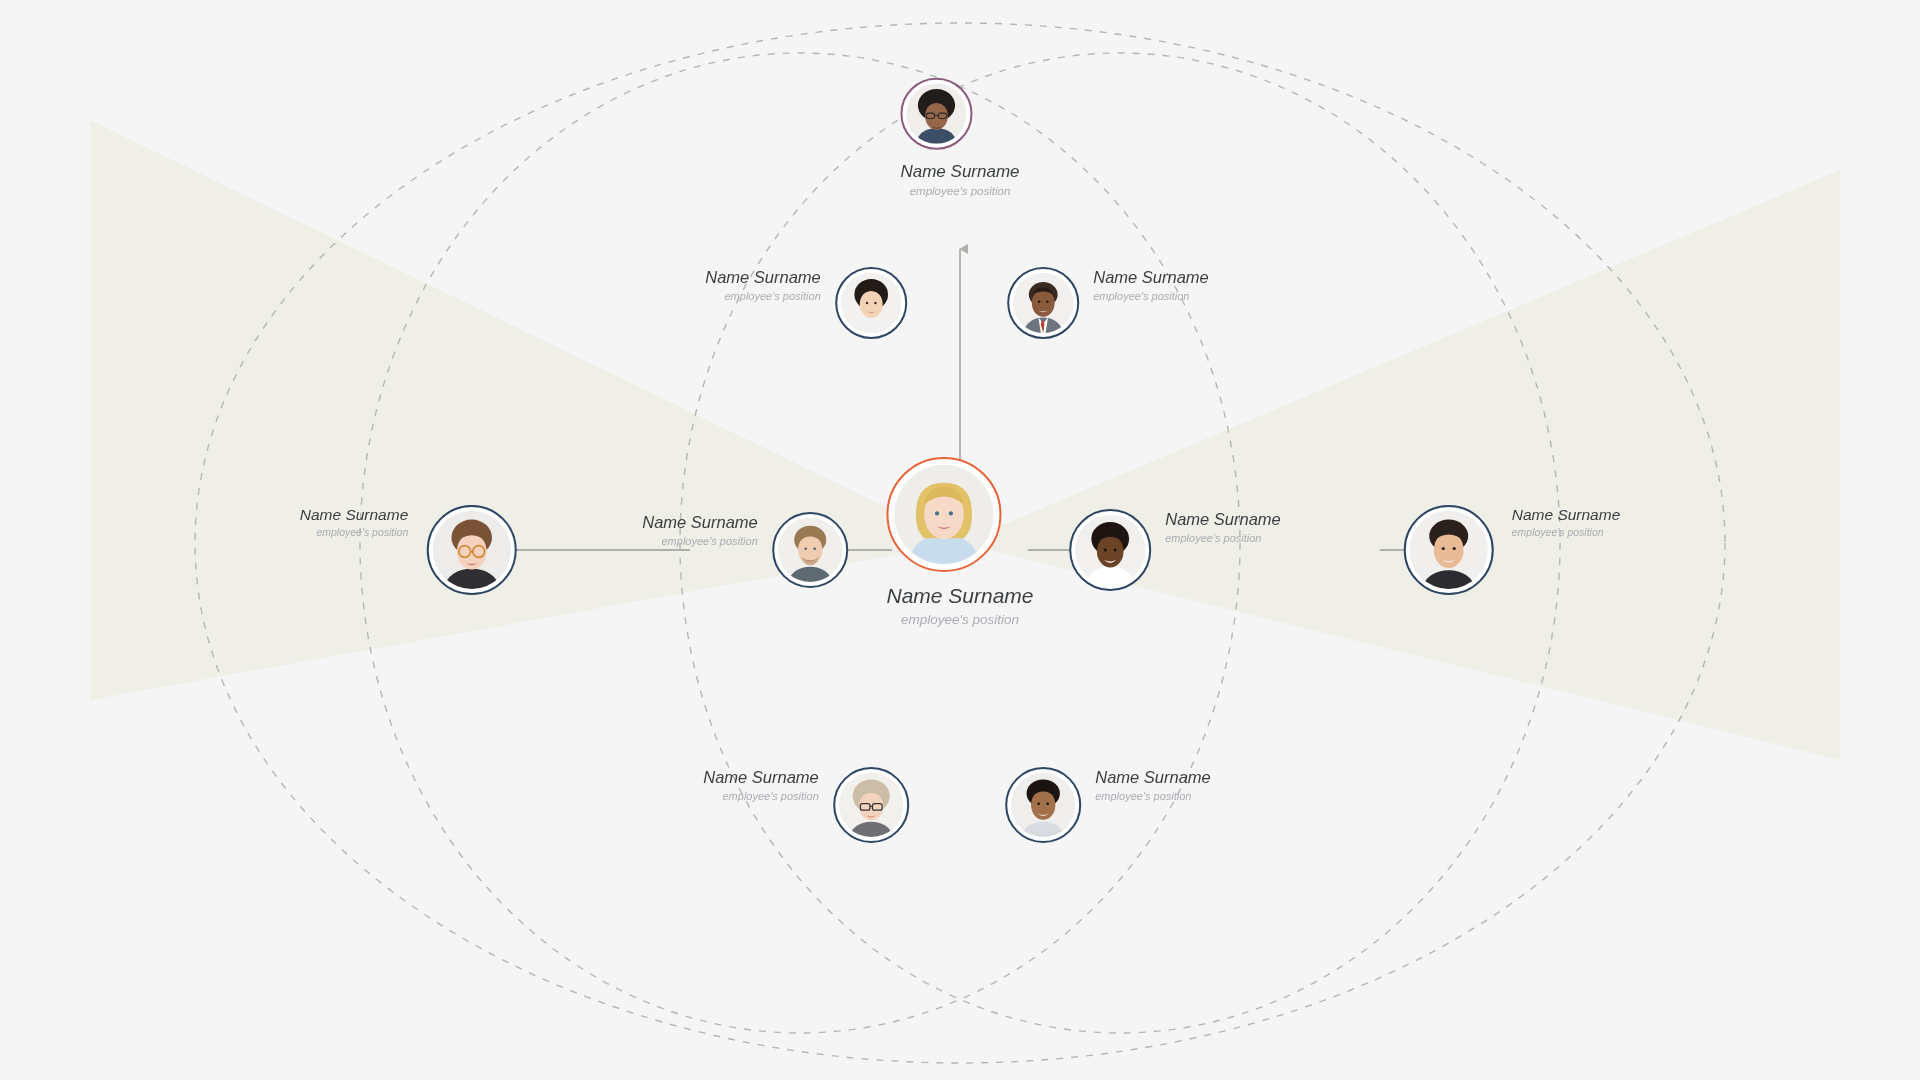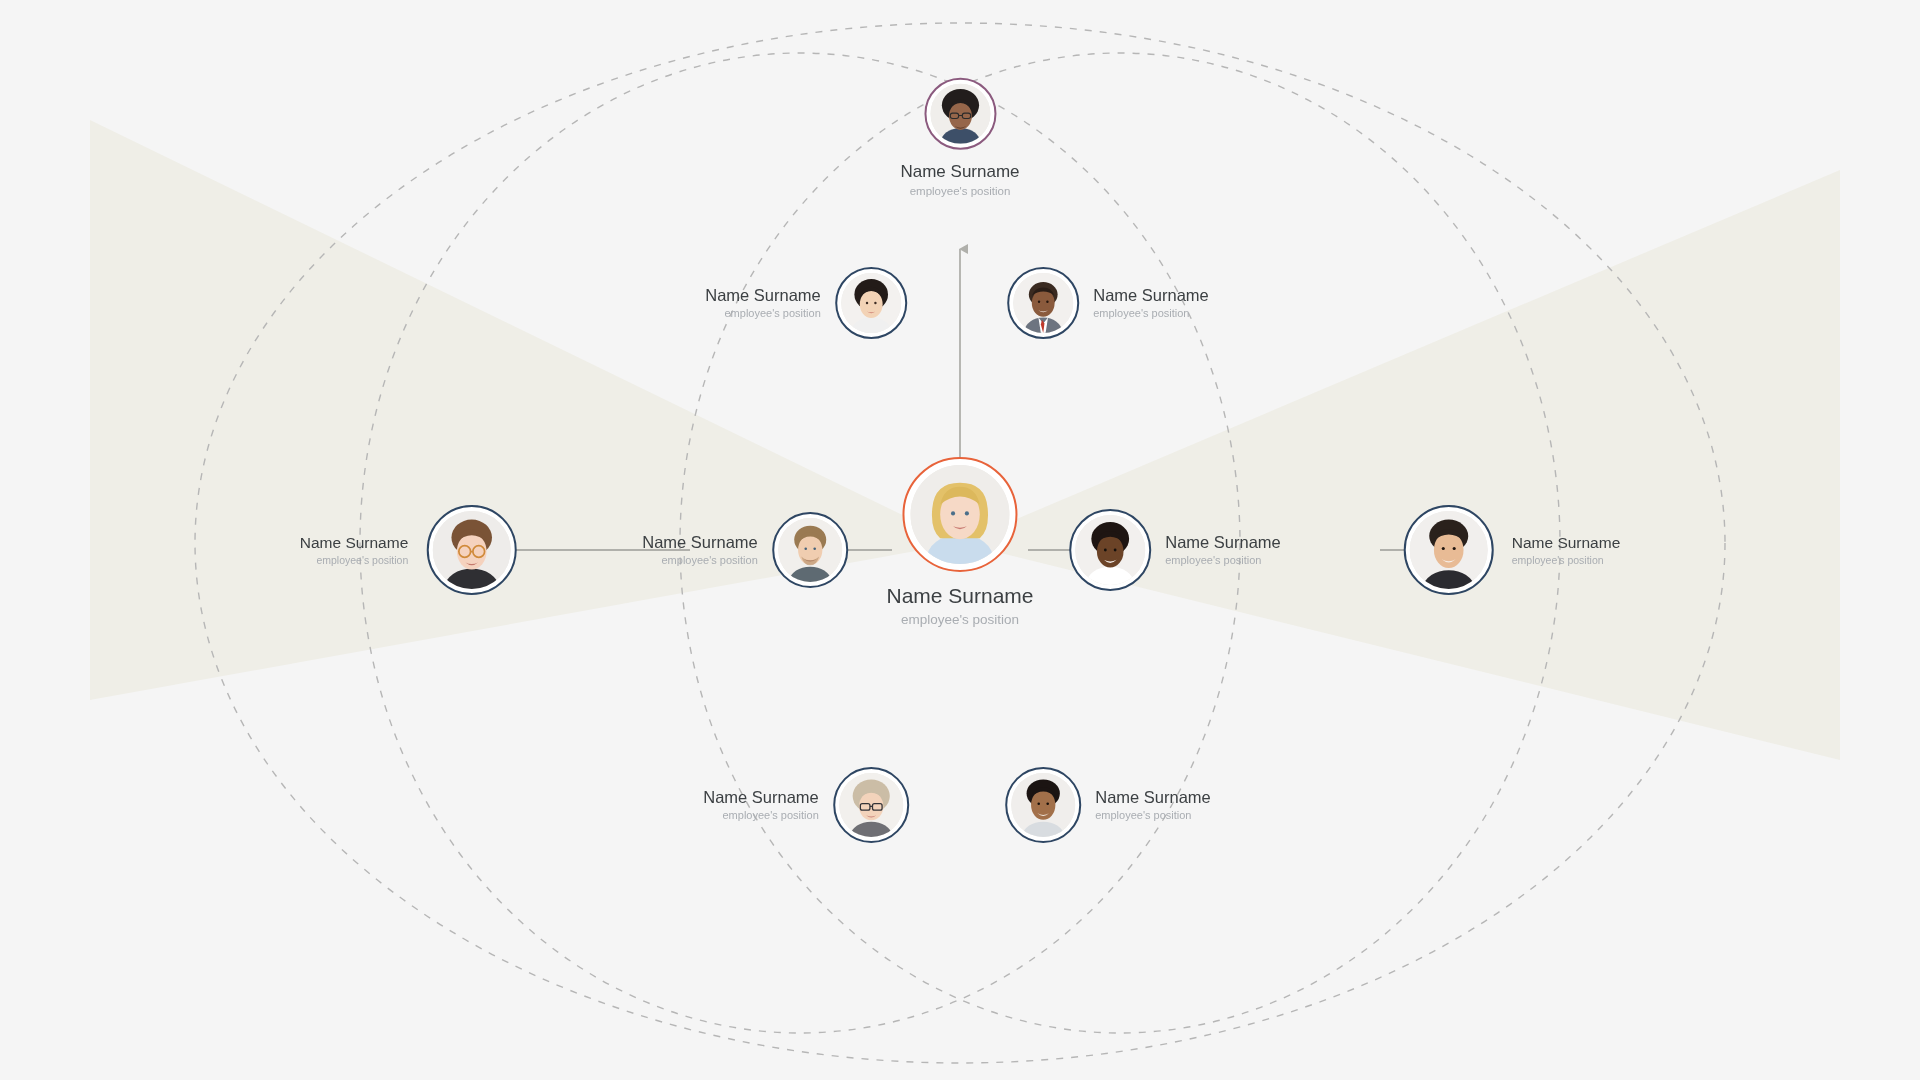--- a/index.html
+++ b/index.html
@@ -27,22 +27,23 @@
     width: 1920px;
     height: 1080px;
     pointer-events: none;
   }
 
   
   .node {
     position: absolute;
     transform: translate(-50%, -50%);
     display: flex;
-    align-items: center;
+    align-items: flex-start;
     white-space: nowrap;
+    font-style: italic;
   }
 
   .node.stack {
     flex-direction: column;
   }
 
   .node.label-left {
     flex-direction: row-reverse;
   }
 

